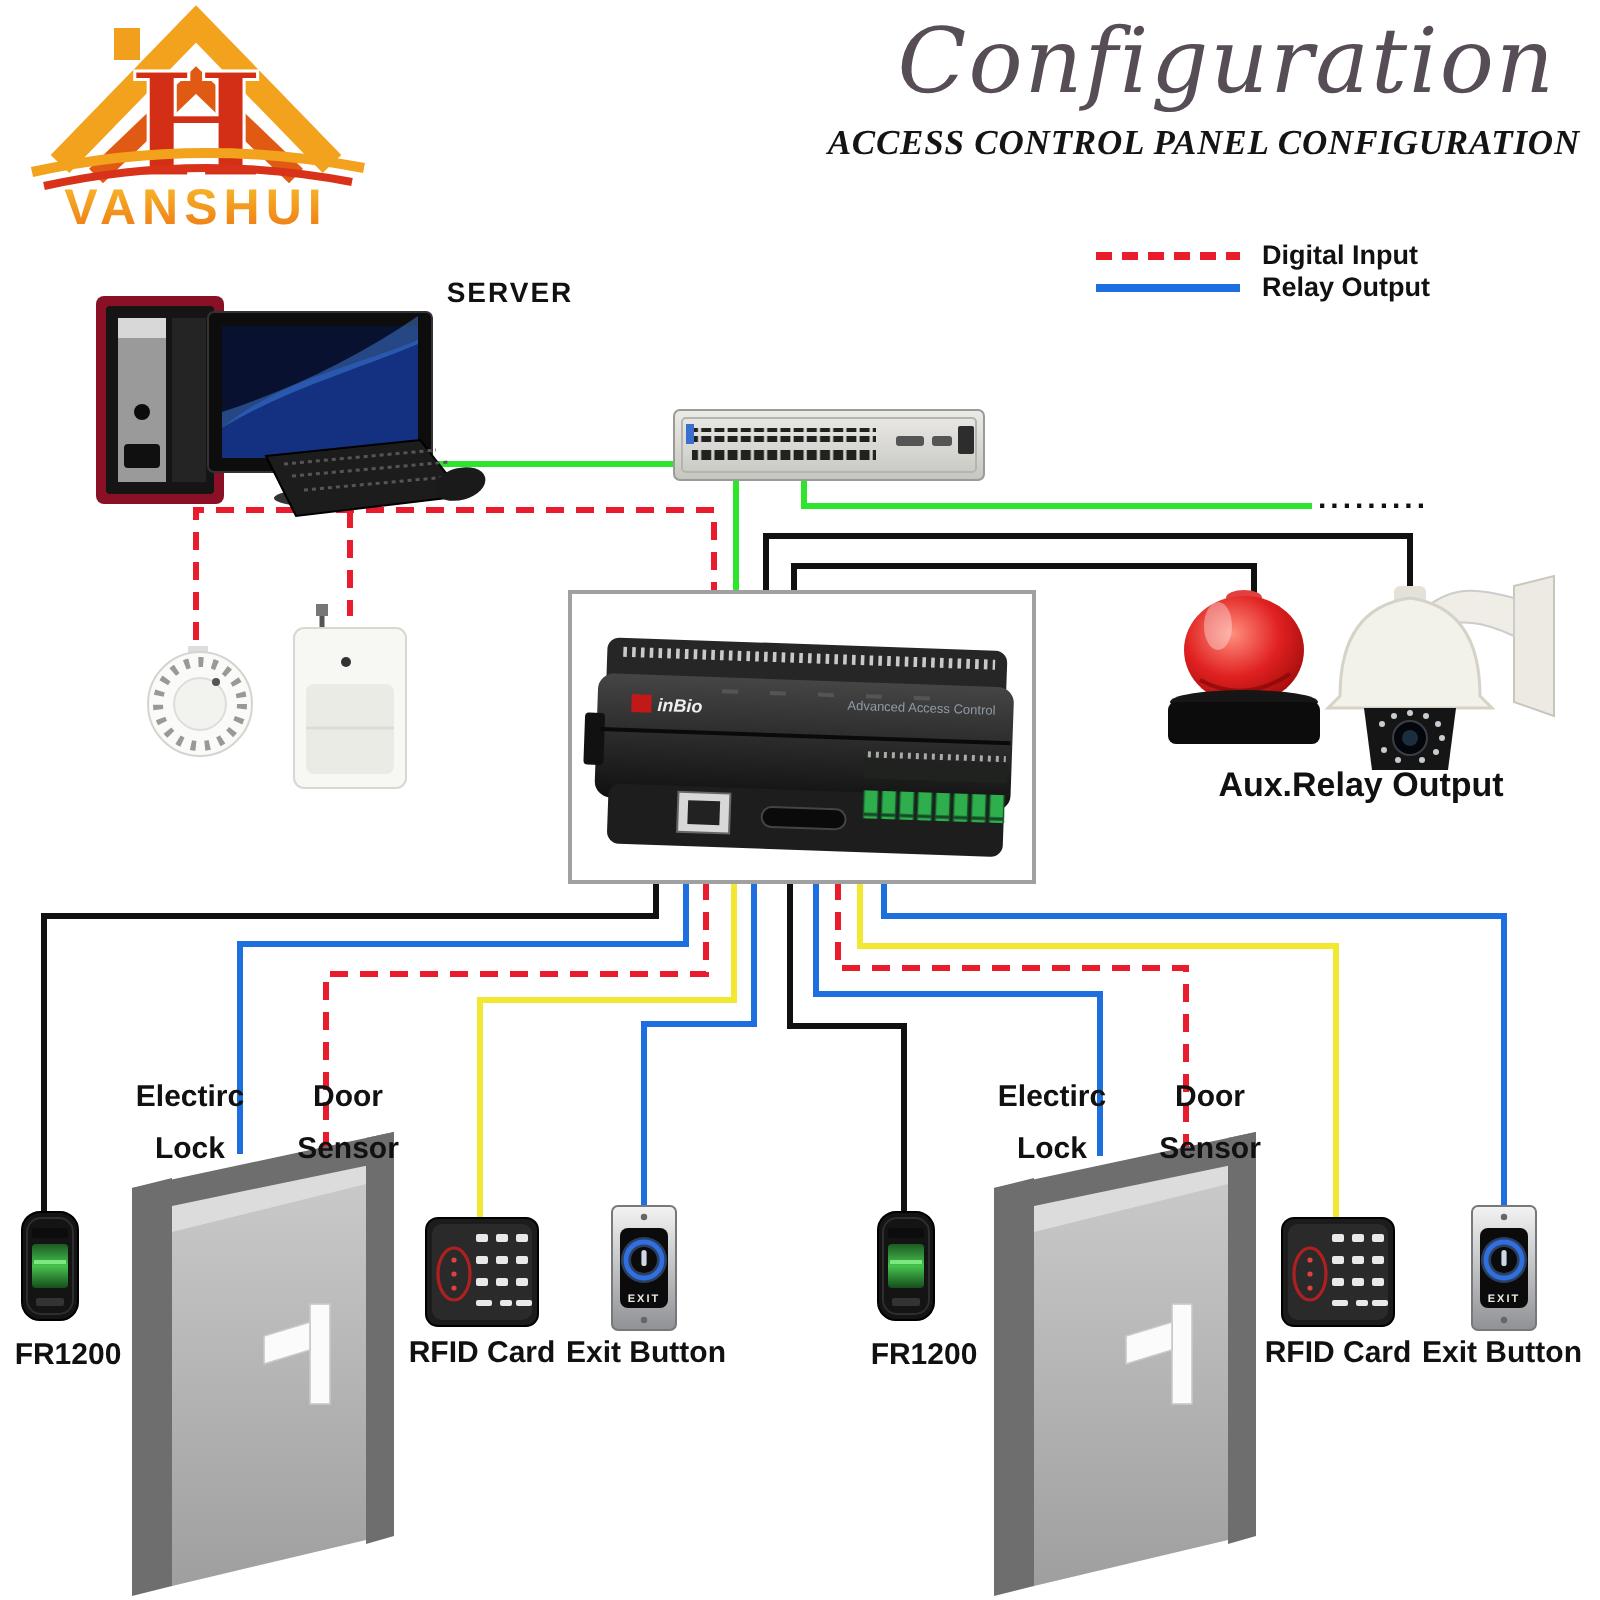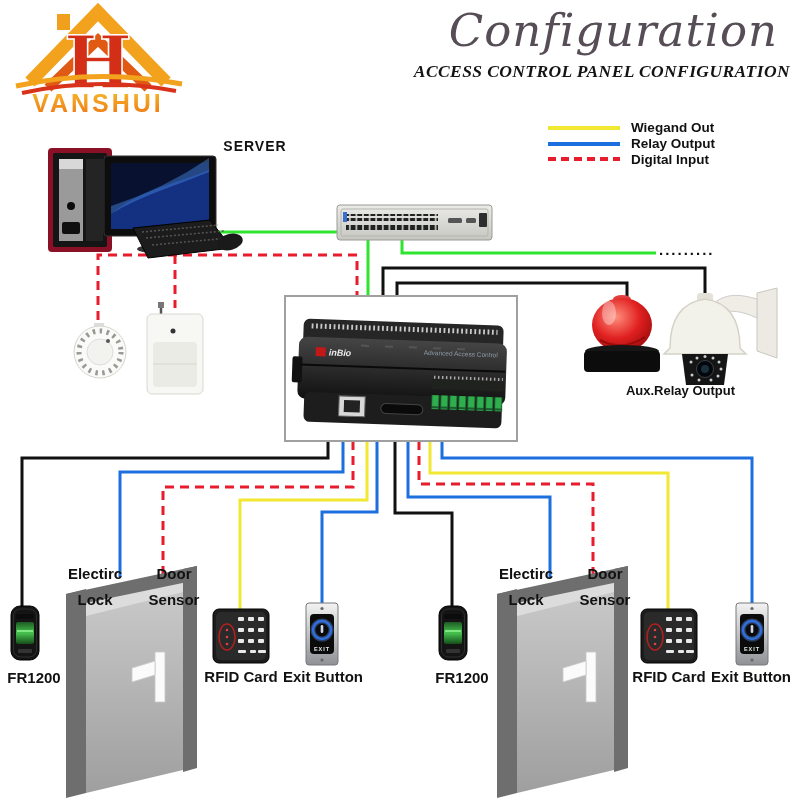--- a/index.html
+++ b/index.html
@@ -5,29 +5,29 @@
   html,body{margin:0;padding:0;background:#fff;}
   #canvas{position:relative;width:800px;height:800px;background:#fff;overflow:hidden;
           font-family:"Liberation Sans",sans-serif;}
   #diagram{position:absolute;left:0;top:0;width:800px;height:800px;}
   .lbl{position:absolute;font:bold 15px "Liberation Sans",sans-serif;color:#111;text-align:center;}
   #page-title{position:absolute;right:22px;top:4px;font:italic 45px "DejaVu Serif",serif;
               color:#564d56;letter-spacing:1px;}
   #page-subtitle{position:absolute;right:10px;top:61px;font:italic bold 17.5px "Liberation Serif",serif;
               color:#141414;letter-spacing:.4px;}
   #lbl-server{left:200px;top:138px;width:110px;font-size:14px;letter-spacing:1px;}
-  #lbl-aux{left:588px;top:383px;width:185px;font-size:13px;}
+  #lbl-aux{left:588px;top:383px;width:185px;font-size:17px;}
   #dots{left:659px;top:241px;width:70px;font-size:15px;letter-spacing:2px;text-align:left;}
   #lbl-fr1200-l{left:2px;top:669px;width:64px;}
   #lbl-fr1200-r{left:430px;top:669px;width:64px;}
   #lbl-rfid-l{left:198px;top:668px;width:86px;}
   #lbl-rfid-r{left:626px;top:668px;width:86px;}
   #lbl-exit-l{left:280px;top:668px;width:86px;}
   #lbl-exit-r{left:708px;top:668px;width:86px;}
-  .door-lbl{width:70px;line-height:26px;margin-top:25px;}
+  .door-lbl{width:70px;line-height:26px;}
   #lbl-lock-l{left:60px;top:536px;}
   #lbl-sensor-l{left:139px;top:536px;}
   #lbl-lock-r{left:491px;top:536px;}
   #lbl-sensor-r{left:570px;top:536px;}
   
   #legend{position:absolute;left:548px;top:120px;}
   .lg-row{display:flex;align-items:center;height:15.7px;}
   .lg-line{width:72px;height:4px;margin-right:11px;}
   .lg-rs485{background:#111111;}
   .lg-tcpip{background:#2ee52e;}
@@ -275,30 +275,26 @@
   <use href="#rfidShape" x="428"></use>
   <use href="#exitShape" x="0"></use>
   <use href="#exitShape" x="430"></use>
 </svg>
 
 <div id="page-subtitle">ACCESS CONTROL PANEL CONFIGURATION</div>
 <div id="page-title">Configuration</div>
 
 <div id="legend">
   <div class="lg-row">
-    <div class="lg-line lg-wiegand"></div>
-    <div class="lg-label">Wiegand Out</div>
+    <div class="lg-line lg-digital"></div>
+    <div class="lg-label">Digital Input</div>
   </div>
   <div class="lg-row">
     <div class="lg-line lg-relay"></div>
     <div class="lg-label">Relay Output</div>
-  </div>
-  <div class="lg-row">
-    <div class="lg-line lg-digital"></div>
-    <div class="lg-label">Digital Input</div>
   </div>
 </div>
 
 <div class="lbl" id="lbl-server">SERVER</div>
 <div class="lbl" id="lbl-aux">Aux.Relay Output</div>
 <div class="lbl" id="dots">.........</div>
 
 <div class="lbl door-lbl" id="lbl-lock-l">
   <div>Electirc</div>
   <div>Lock</div>

